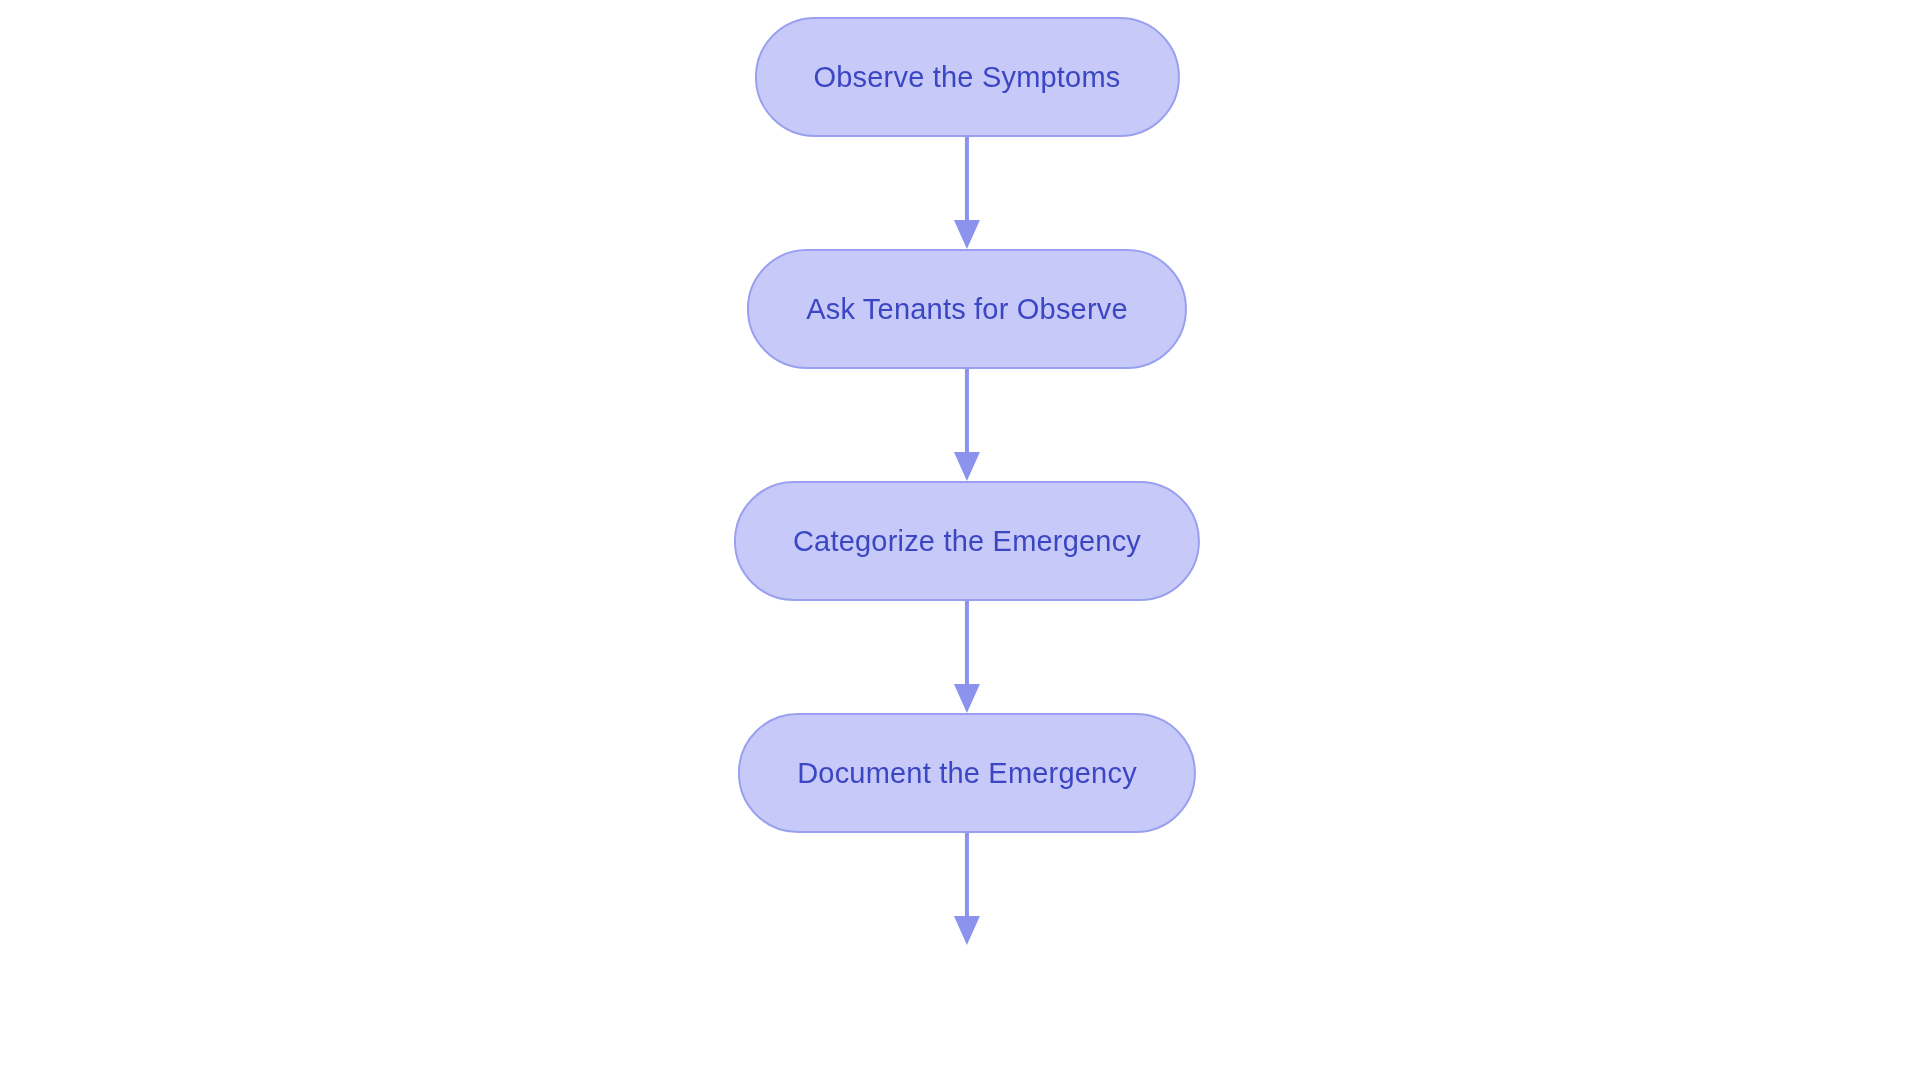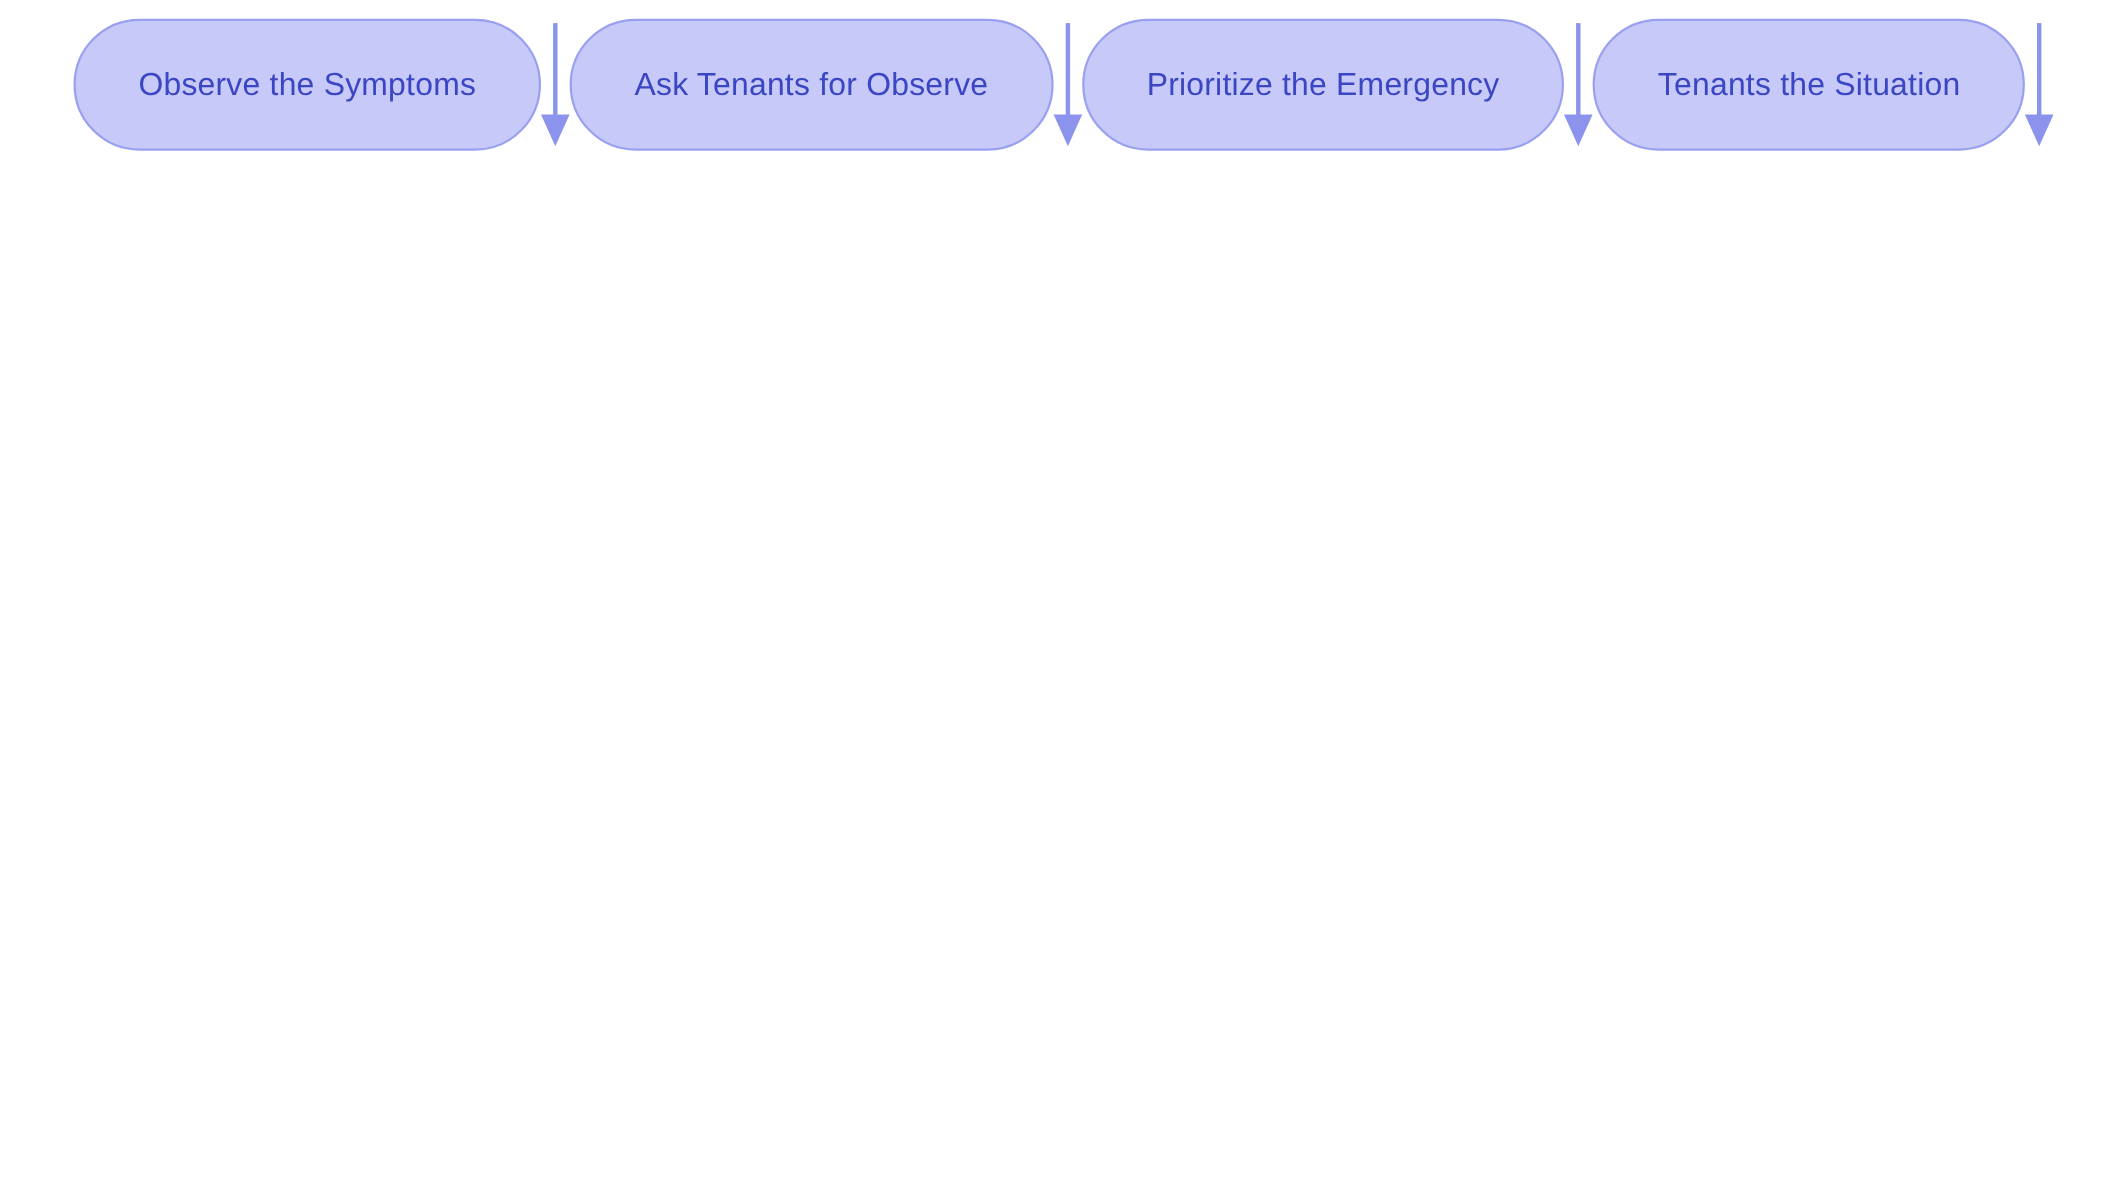--- a/index.html
+++ b/index.html
@@ -22,21 +22,21 @@
     width: 1920px;
     height: 1083px;
     background: var(--background);
   }
   .flow {
     position: absolute;
     left: 967px;
     top: 17px;
     transform: translateX(-50%);
     display: flex;
-    flex-direction: row;
+    flex-direction: column;
     align-items: center;
   }
   .flow-node {
     height: 120px;
     border-radius: 60px;
     background: var(--node-fill);
     border: 2px solid var(--node-border);
     display: flex;
     align-items: center;
     justify-content: center;
@@ -80,28 +80,28 @@
       <div class="arrow-head"></div>
     </div>
 
     <div class="flow-node">Ask Tenants for Observe</div>
 
     <div class="flow-arrow">
       <div class="arrow-shaft"></div>
       <div class="arrow-head"></div>
     </div>
 
-    <div class="flow-node">Prioritize the Emergency</div>
+    <div class="flow-node">Categorize the Emergency</div>
 
     <div class="flow-arrow">
       <div class="arrow-shaft"></div>
       <div class="arrow-head"></div>
     </div>
 
-    <div class="flow-node">Tenants the Situation</div>
+    <div class="flow-node">Document the Emergency</div>
 
     <div class="flow-arrow">
       <div class="arrow-shaft"></div>
       <div class="arrow-head"></div>
     </div>
 
 
   </div>
 </div>
 

